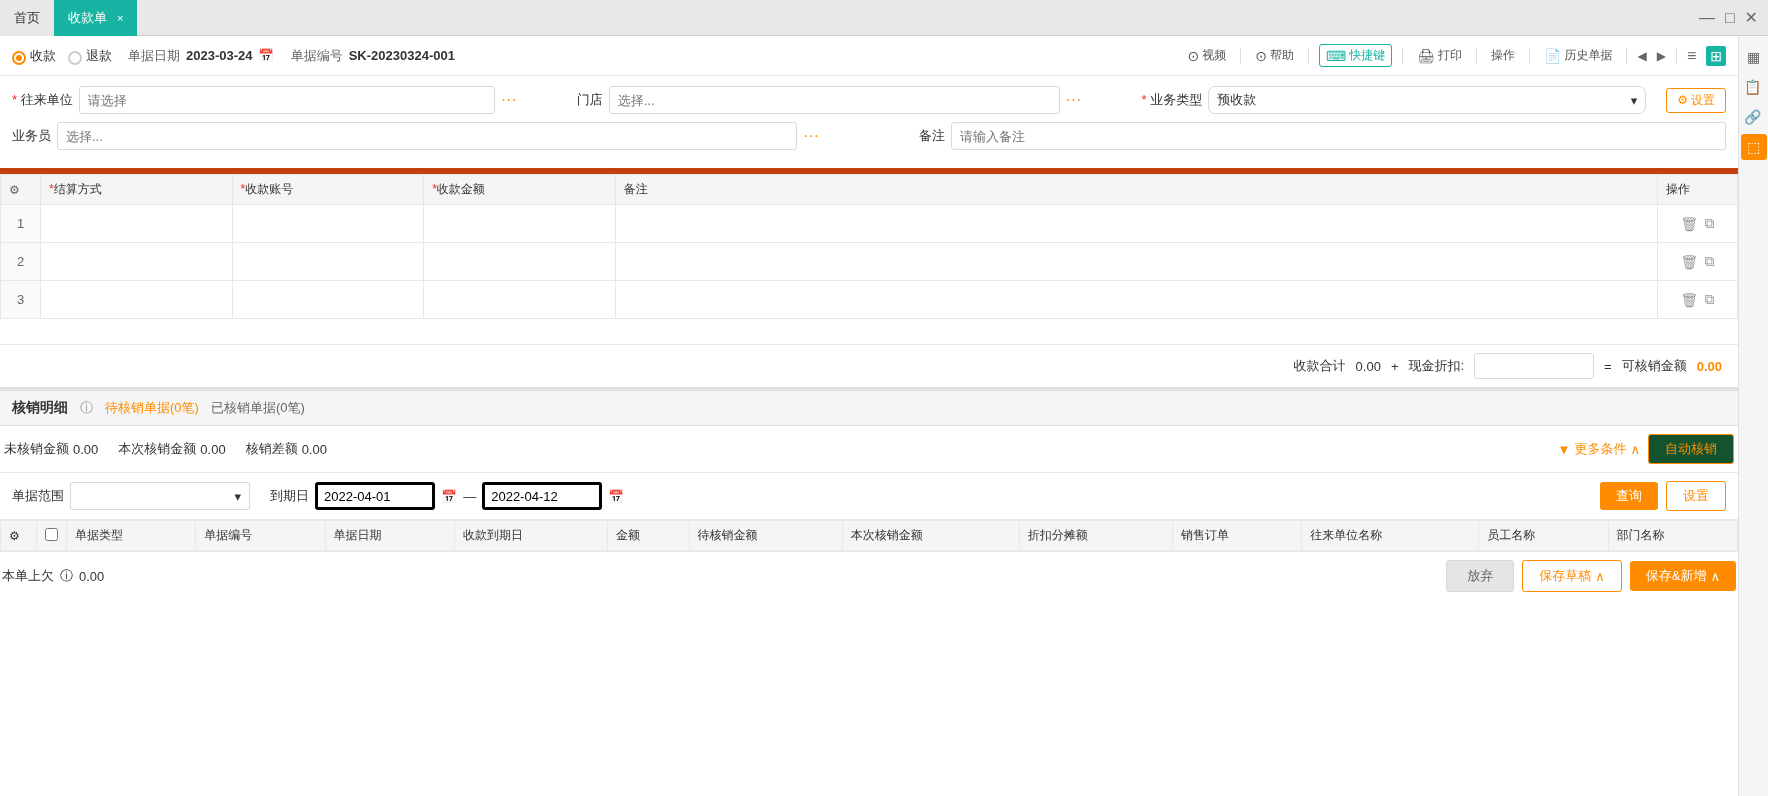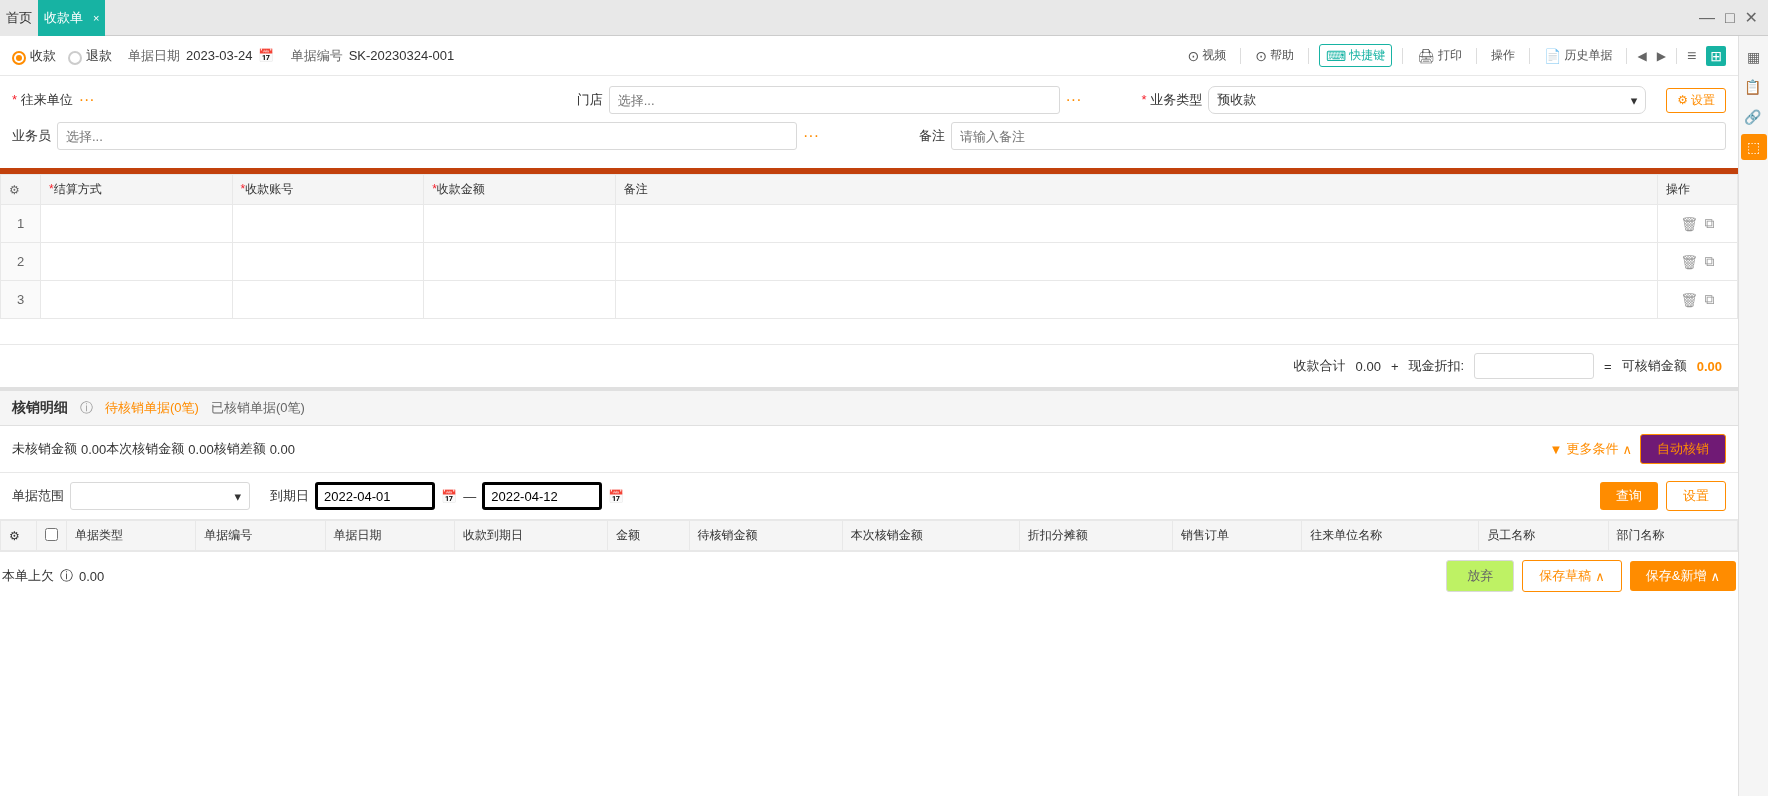--- a/index.html
+++ b/index.html
@@ -4,21 +4,21 @@
   <style>
     * { box-sizing: border-box; margin: 0; padding: 0; }
     body { font-family: 'Microsoft YaHei', Arial, sans-serif; font-size: 13px; background: #f0f2f5; color: #333; height: 796px; overflow: hidden; }
 
     
     .tab-bar {
       display: flex; align-items: center; background: #e8e8e8; height: 36px;
       border-bottom: 1px solid #ccc;
     }
     .tab-item {
-      padding: 0 6px; height: 36px; display: flex; align-items: center;
+      padding: 0 14px; height: 36px; display: flex; align-items: center;
       cursor: pointer; font-size: 13px; gap: 6px;
     }
     .tab-item.home { background: #e8e8e8; color: #333; }
     .tab-item.active { background: #17b3a3; color: #fff; }
     .tab-close { font-size: 11px; cursor: pointer; margin-left: 4px; }
     .tab-bar-right { margin-left: auto; display: flex; align-items: center; padding-right: 10px; gap: 10px; }
     .tab-bar-right span { cursor: pointer; font-size: 16px; color: #666; }
 
     
     .main-container {
@@ -34,21 +34,21 @@
     .radio-item { display: flex; align-items: flex-end; gap: 4px; cursor: pointer; }
     .radio-dot {
       width: 14px; height: 14px; border-radius: 50%; border: 2px solid #ccc;
       display: flex; align-items: center; justify-content: center;
     }
     .radio-dot.selected { border-color: #ff8c00; }
     .radio-dot.selected::after { content: ''; width: 6px; height: 6px; border-radius: 50%; background: #ff8c00; }
 
     .field-group { display: flex; align-items: center; gap: 6px; }
     .field-label { color: #666; white-space: nowrap; }
-    .field-value { color: #333; font-weight: 400; }
+    .field-value { color: #333; font-weight: 700; }
     .icon-cal { color: #ff8c00; cursor: pointer; }
 
     .toolbar-right { margin-left: auto; display: flex; align-items: center; gap: 10px; font-size: 12px; }
     .toolbar-btn {
       display: flex; align-items: center; gap: 3px; cursor: pointer; color: #555;
       padding: 2px 4px; white-space: nowrap;
     }
     .toolbar-btn .icon { font-size: 14px; }
     .toolbar-btn.highlight { color: #17b3a3; border: 1px solid #17b3a3; border-radius: 3px; padding: 2px 6px; }
     .toolbar-divider { width: 1px; height: 16px; background: #ddd; }
@@ -106,21 +106,21 @@
     
     .section-divider {
       background: #f5f5f5; border-top: 4px solid #e0e0e0; border-bottom: 1px solid #e0e0e0;
       padding: 8px 12px; display: flex; align-items: center; gap: 12px; flex-shrink: 0;
     }
     .section-title { font-size: 14px; font-weight: bold; color: #333; }
     .info-icon { color: #999; cursor: pointer; font-size: 13px; }
     .link-tab { color: #ff8c00; cursor: pointer; font-size: 13px; }
     .link-tab-normal { color: #666; cursor: pointer; font-size: 13px; }
     .summary-row {
-      display: flex; align-items: center; padding: 8px 12px; 
+      display: flex; align-items: center; padding: 8px 4px; gap: 20px;
       font-size: 13px; background: #fff;
     }
     .summary-item { display: flex; align-items: center; gap: 4px; }
 
     
     .filter-row {
       display: flex; align-items: center; padding: 8px 12px; gap: 20px;
       border-top: 1px solid #e8e8e8; border-bottom: 1px solid #e8e8e8;
     }
     .filter-field { display: flex; align-items: center; gap: 6px; }
@@ -138,40 +138,40 @@
     .cal-icon { color: #ff8c00; cursor: pointer; }
     .btn-query {
       background: #ff8c00; color: #fff; border: none; border-radius: 3px;
       padding: 5px 16px; cursor: pointer; font-size: 13px;
     }
     .btn-setting {
       background: #fff; color: #ff8c00; border: 1px solid #ff8c00; border-radius: 3px;
       padding: 5px 16px; cursor: pointer; font-size: 13px;
     }
     .btn-auto {
-      background: #701a75; color: #ff8c00; border: 1px solid #ff8c00; border-radius: 3px;
+      background: #14532d; color: #ff8c00; border: 1px solid #ff8c00; border-radius: 3px;
       padding: 5px 16px; cursor: pointer; font-size: 13px; white-space: nowrap;
     }
 
     
     .bottom-table { width: 100%; border-collapse: collapse; font-size: 12px; }
     .bottom-table th {
       background: #f5f5f5; border: 1px solid #e8e8e8; padding: 6px 8px;
       text-align: left; font-weight: normal; color: #333; white-space: nowrap;
     }
 
     
     .bottom-footer {
       display: flex; align-items: center; justify-content: space-between;
       padding: 8px 2px; background: #fff; border-top: 1px solid #e8e8e8; flex-shrink: 0;
     }
     .footer-left { display: flex; align-items: center; gap: 6px; font-size: 13px; }
     .footer-buttons { display: flex; align-items: center; gap: 8px; }
     .btn-abandon {
-      background: #bef264; color: #666; border: 1px solid #d9d9d9; border-radius: 3px;
+      background: #e5e5e5; color: #666; border: 1px solid #d9d9d9; border-radius: 3px;
       padding: 6px 20px; cursor: pointer; font-size: 13px;
     }
     .btn-draft {
       background: #fff; color: #ff8c00; border: 1px solid #ff8c00; border-radius: 3px;
       padding: 6px 16px; cursor: pointer; font-size: 13px; display: flex; align-items: center; gap: 4px;
     }
     .btn-save-new {
       background: #ff8c00; color: #fff; border: none; border-radius: 3px;
       padding: 6px 16px; cursor: pointer; font-size: 13px; display: flex; align-items: center; gap: 4px;
     }
@@ -269,20 +269,21 @@
         <div class="toolbar-divider"></div>
         <span style="cursor:pointer;color:#666;font-size:16px;">≡</span>
         <span style="cursor:pointer;color:#fff;background:#17b3a3;padding:2px 4px;border-radius:2px;font-size:14px;">⊞</span>
       </div>
     </div>
 
     <div class="form-area">
       <div class="form-row">
         <div class="form-field">
           <label><span class="req">*</span> <span>往来单位</span></label>
+          <input class="form-input" type="text" placeholder="请选择" style="">
           <span class="more-icon">···</span>
         </div>
         <div style="flex:0 0 20px;"></div>
         <div class="form-field">
           <label><span>门店</span></label>
           <input class="form-input" type="text" placeholder="选择..." style="">
           <span class="more-icon">···</span>
         </div>
         <div style="flex:0 0 20px;"></div>
         <div class="form-field">

